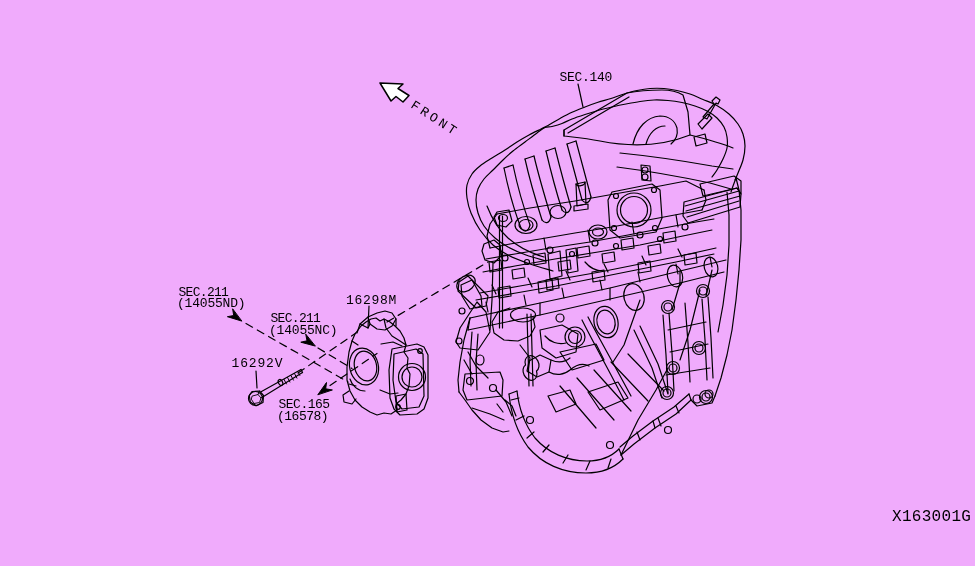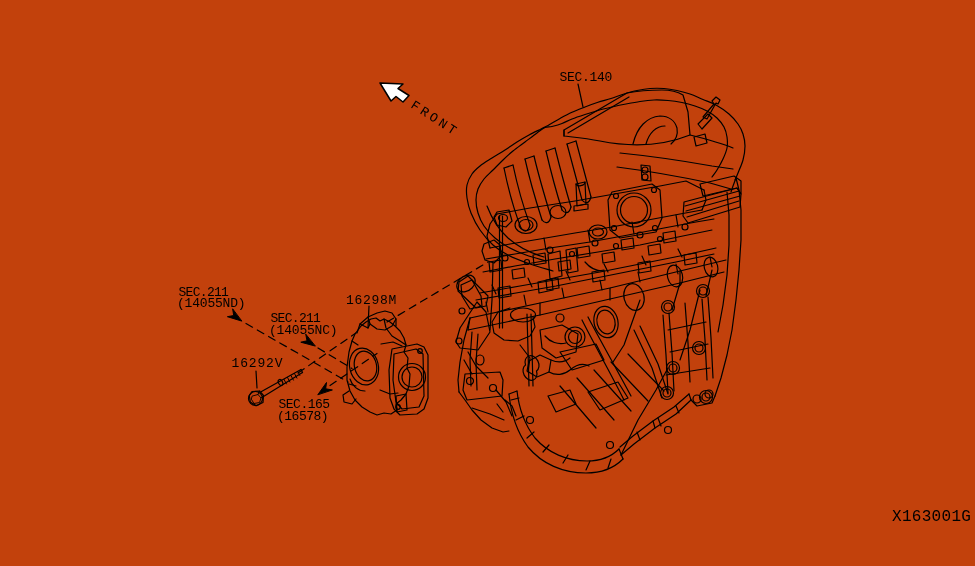--- a/index.html
+++ b/index.html
@@ -1,16 +1,16 @@
 <!DOCTYPE html>
 <html><head>
 <meta charset="utf-8">
 <style>
   html,body{margin:0;padding:0;background:#fff;-webkit-font-smoothing:antialiased;}
-  .page{position:relative;width:975px;height:566px;background:#c2410c;overflow:hidden;}
+  .page{position:relative;width:975px;height:566px;background:#f0abfc;overflow:hidden;}
   svg{position:absolute;left:0;top:0;}
   .lbl{font-family:"Liberation Mono",monospace;font-size:13px;fill:#000;}
 </style>
 </head>
 <body>
 <div class="page">
 <svg width="975" height="566" viewBox="0 0 975 566" fill="none" stroke="#000" stroke-width="1.2" stroke-linecap="round" stroke-linejoin="round">
 
 <g fill="#000" stroke="none" class="lbl">
   <text x="559.5" y="80.5" letter-spacing="-0.3">SEC.140</text>

